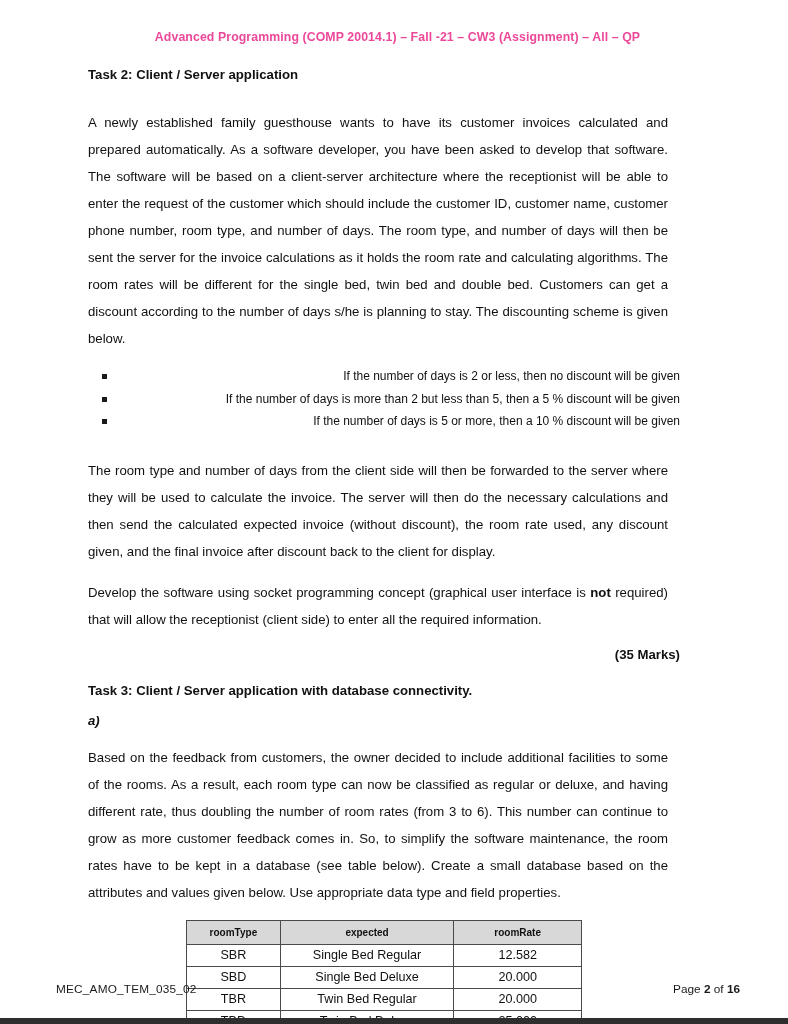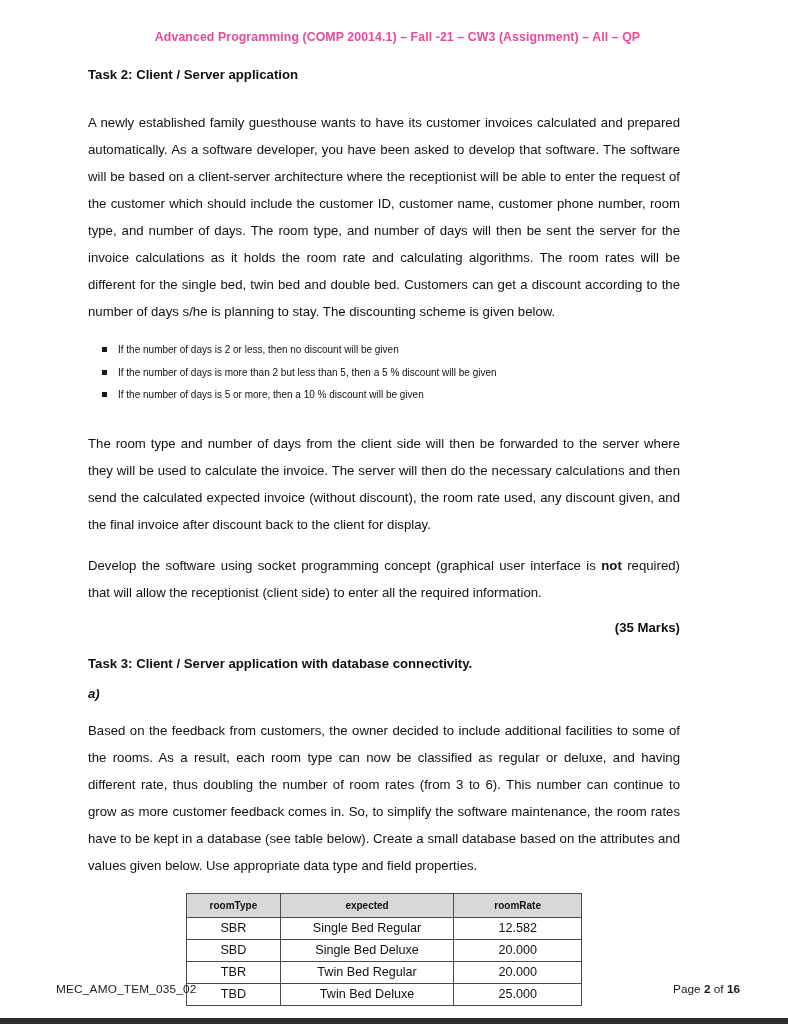--- a/index.html
+++ b/index.html
@@ -59,37 +59,38 @@
     font-size: 13.2px;
     font-weight: bold;
     margin: 0 0 26px 0;
     line-height: 1.3;
   }
   h2.task-title.t3 { margin: 0 0 14px 0; }
 
   p.body-para {
     font-size: 13.2px;
     line-height: 27px;
-    margin: 0 0 14px 0;
+    margin: 0 12px 14px 0;
     text-align: justify;
     text-justify: inter-word;
   }
   b.inline-strong { font-weight: bold; }
 
   ul.discount-list {
     list-style: none;
     margin: 6px 0 14px 0;
     padding: 0 0 0 14px;
   }
   ul.discount-list li {
-    font-size: 10px;
+    font-size: 12px;
     line-height: 21.5px;
     margin: 0 0 1px 0;
     position: relative;
     padding-left: 16px;
+    text-align: right;
   }
   ul.discount-list li .sq-bullet {
     position: absolute;
     left: 0;
     top: 8px;
     width: 5px;
     height: 5px;
     background: #1a1a1a;
     display: block;
   }

